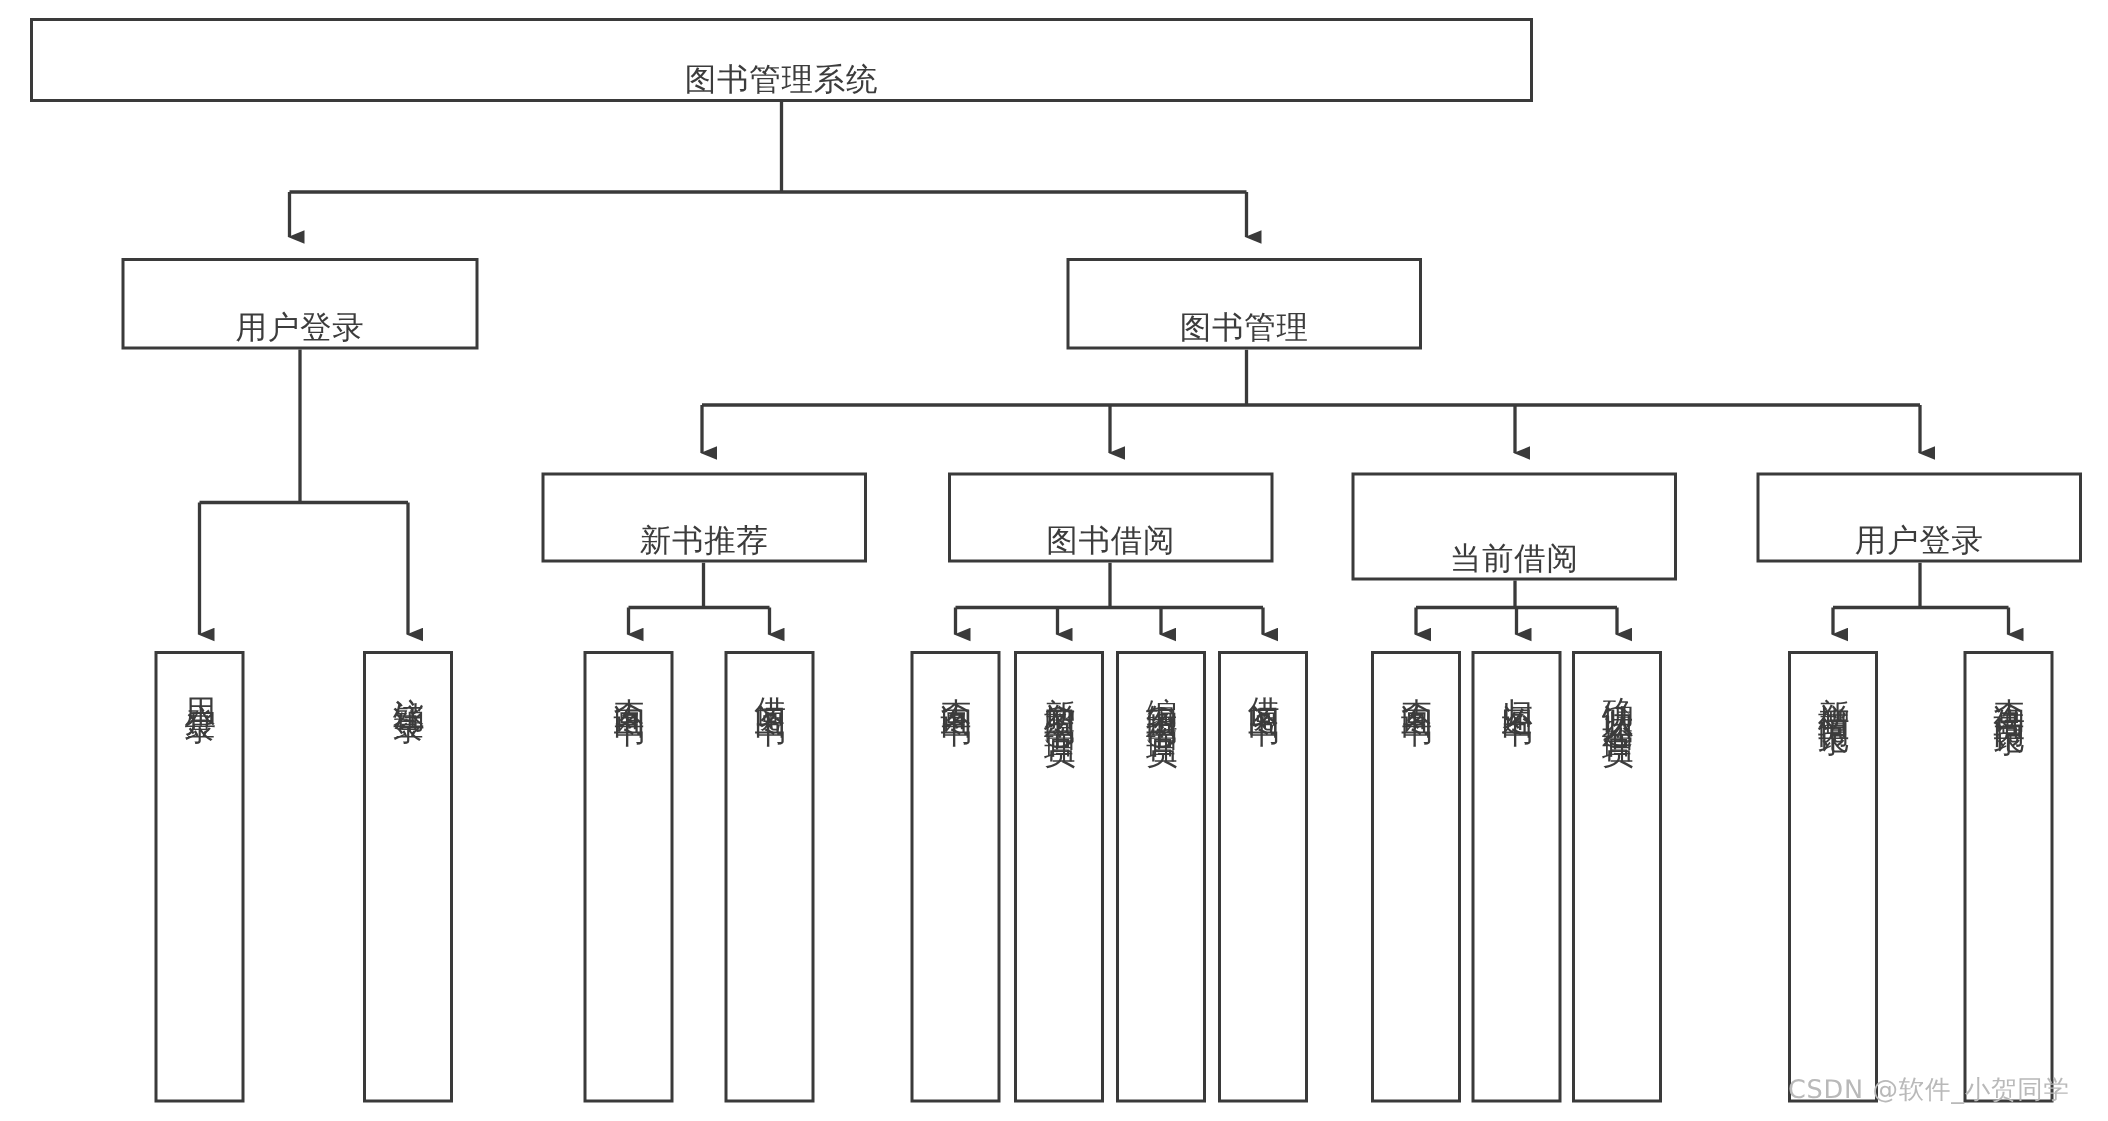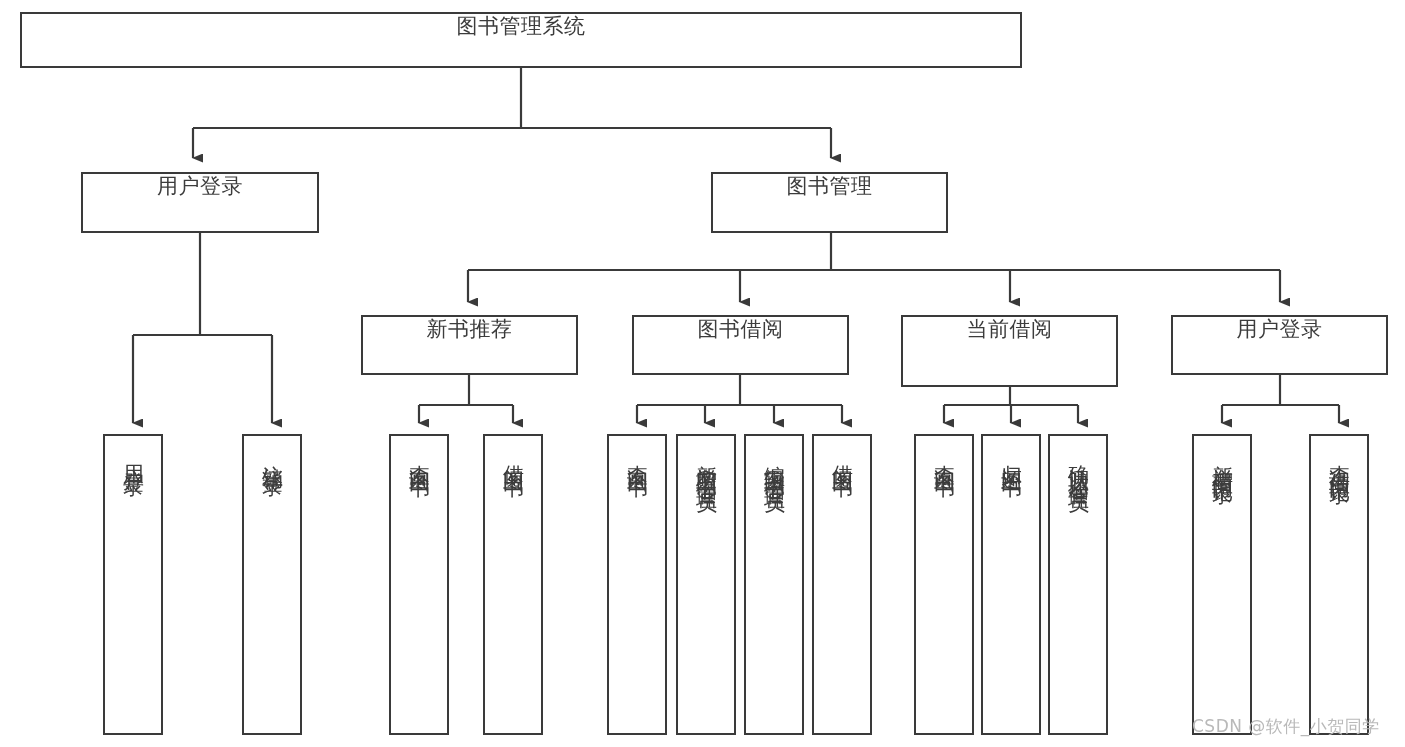--- a/index.html
+++ b/index.html
@@ -25,21 +25,21 @@
     width: 1405px;
     height: 747px;
     display: block;
   }
   .node-box {
     position: absolute;
     box-sizing: border-box;
     background: #ffffff;
     border: 2px solid #3a3a3a;
     display: flex;
-    align-items: flex-start;
+    align-items: flex-end;
     justify-content: center;
     overflow: hidden;
   }
   .node-label {
     color: #3c3c3c;
     font-size: 21px;
     line-height: 1.18;
     letter-spacing: 0.5px;
     white-space: nowrap;
     text-align: center;

